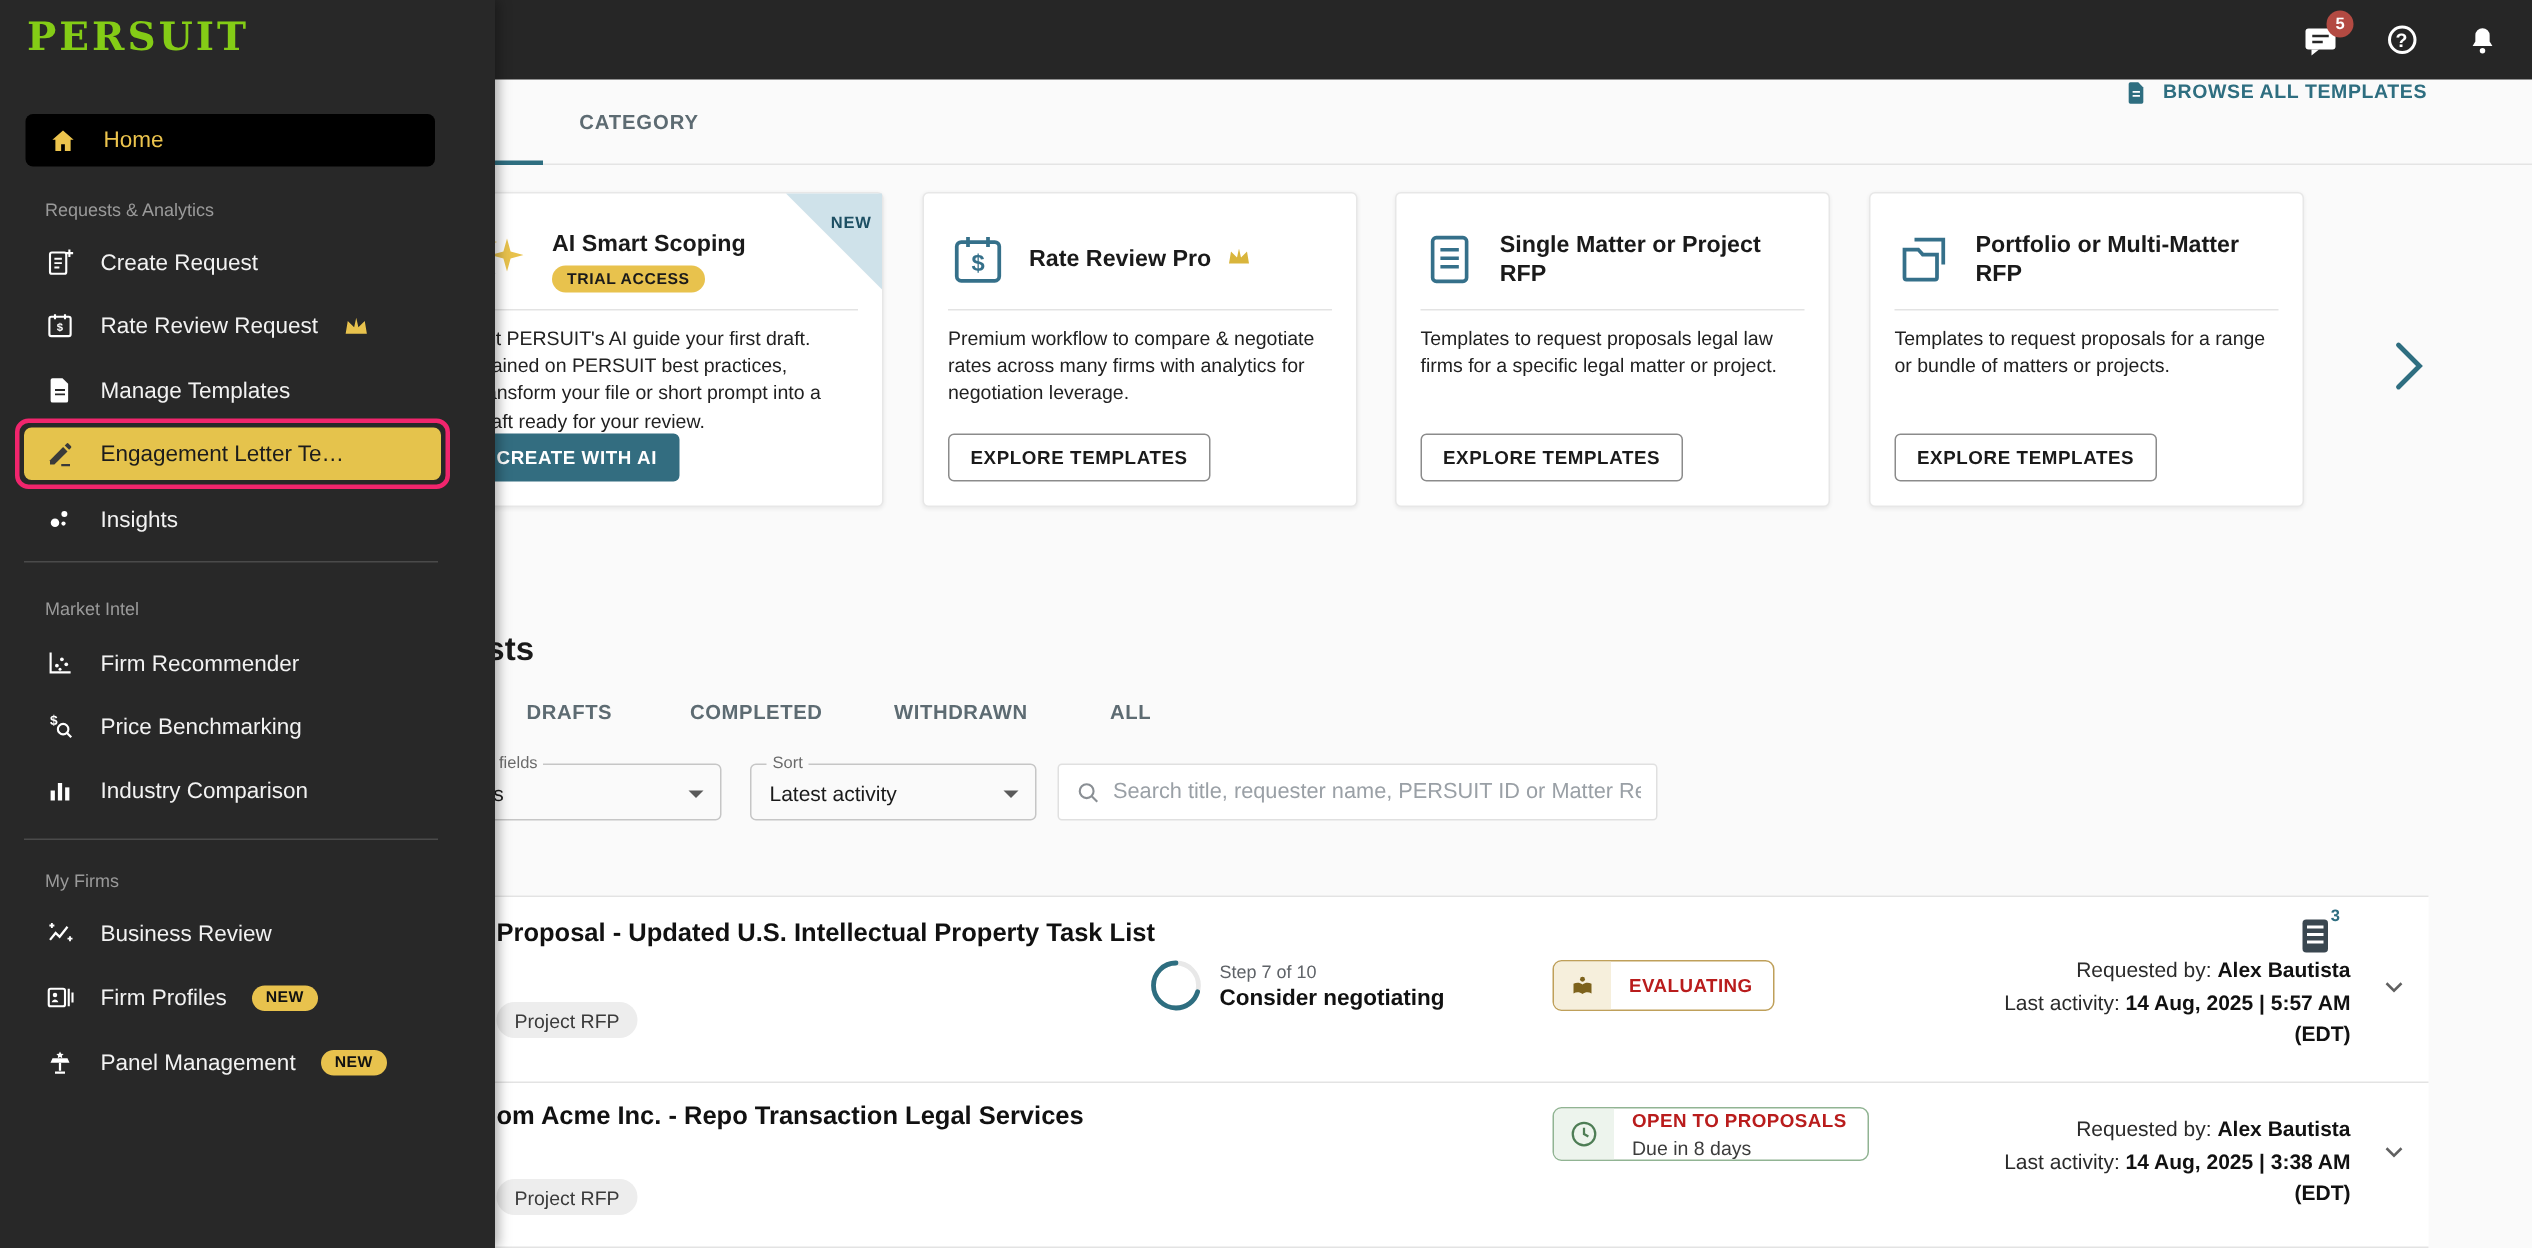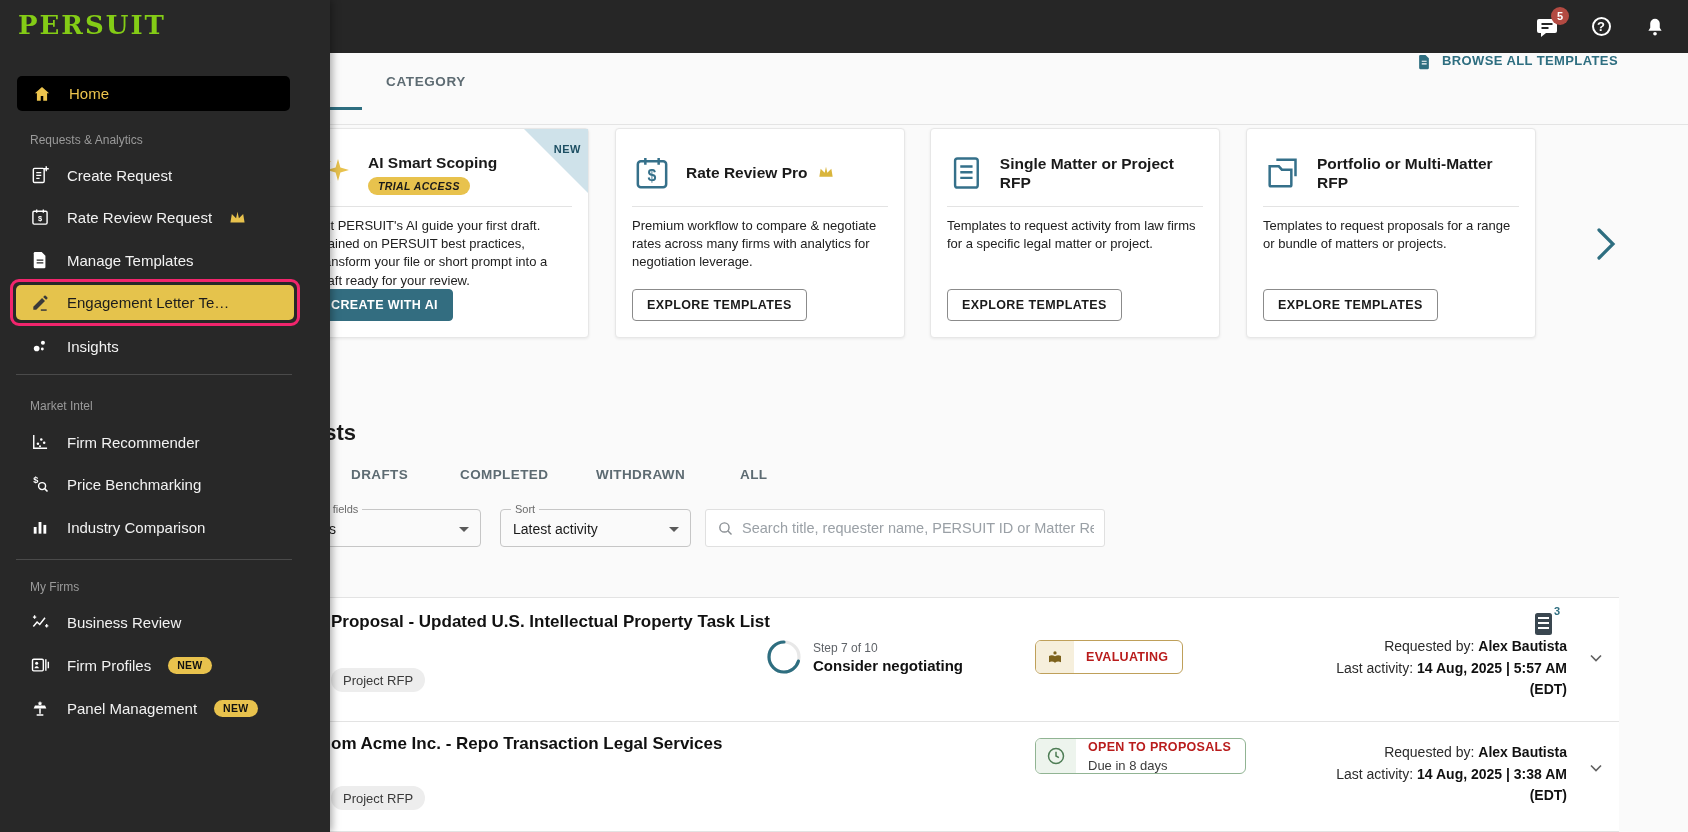--- a/index.html
+++ b/index.html
@@ -24,41 +24,41 @@
   .side-section-title { position:absolute; left:30px; font-size:12px; color:#9a9a9a; }
   .side-item { position:absolute; left:30px; display:flex; align-items:center; gap:17px; color:#f2f2f2; font-size:15px; cursor:pointer; white-space:nowrap; }
   .side-item svg { flex:0 0 auto; }
   .new-pill { background:#e8c24d; color:#111; font-size:10.5px; font-weight:700; padding:2.5px 9px; border-radius:10px; letter-spacing:.3px; }
   .side-divider { position:absolute; left:16px; width:276px; border-top:1px solid #4a4a4a; }
   .hl-outer { position:absolute; left:10px; top:279px; width:290px; height:47px; border:3px solid #f1256d; border-radius:9px; }
   .hl-pill { position:absolute; left:16px; top:285px; width:278px; height:35px; background:#e5c34c; border-radius:5px;
     display:flex; align-items:center; gap:17px; padding-left:14px; color:#1c1c1c; font-size:15px; cursor:pointer; }
 
   
-  .tabsbar { position:absolute; left:0; top:53px; width:1688px; height:72px; border-bottom:1px solid #e4e4e4; background:#fafafa; }
+  .tabsbar { position:absolute; left:0; top:53px; width:1688px; height:57px; border-bottom:1px solid #e4e4e4; background:#fafafa; }
   .tab { position:absolute; top:0; height:56px; display:flex; align-items:center; justify-content:center;
     font-size:13.5px; font-weight:600; letter-spacing:.6px; color:#5d6b72; cursor:pointer; }
   .tab.active { color:#2e6e80; }
   .tab .underline { position:absolute; left:0; bottom:-1px; width:100%; height:3px; background:#2e6e80; }
   .browse-all { position:absolute; right:70px; top:53px; height:56px; display:flex; gap:9px;
     color:#2e6e80; font-size:13px; font-weight:700; letter-spacing:.4px; cursor:pointer; }
 
   
   .card { position:absolute; top:128px; width:290px; height:210px; background:#fff; border:1px solid #e7e7e7; border-radius:4px;
     box-shadow:0 1px 3px rgba(0,0,0,.07); }
   .card-head { position:absolute; left:16px; right:16px; top:16px; height:56px; display:flex; align-items:center; gap:14px; }
   .card-title { font-size:15.5px; font-weight:700; color:#1a1a1a; line-height:1.25; }
   .card-divider { position:absolute; left:16px; right:16px; top:77px; border-top:1px solid #e3e3e3; }
   .card-body { position:absolute; left:16px; right:14px; top:88px; font-size:13px; color:#212121; line-height:1.4; }
   .btn { position:absolute; left:16px; bottom:16px; border-radius:4px; padding:8px 14px; font-size:12.5px; font-weight:700;
     letter-spacing:.4px; font-family:"Liberation Sans", sans-serif; cursor:pointer; }
   .btn-outline { background:#fff; border:1px solid #8b8b8b; color:#1a1a1a; }
   .btn-filled { background:#336d80; border:1px solid #336d80; color:#fff; }
   .trial-pill { display:inline-block; background:#e8c24d; color:#1a1a1a; font-size:10.5px; font-weight:700;
-    padding:3px 10px; border-radius:10px; letter-spacing:.4px; margin-top:5px;font-style:italic; }
+    padding:3px 10px; border-radius:10px; letter-spacing:.4px; margin-top:5px; }
   .ribbon { position:absolute; top:0; right:0; width:0; height:0; border-top:64px solid #cfe2ea; border-left:64px solid transparent; }
   .ribbon-text { position:absolute; top:14px; right:7px; font-size:11px; font-weight:700; color:#1d4f63; letter-spacing:.5px; }
   .carousel-next { position:absolute; left:1588px; top:224px; width:36px; height:40px; color:#2e6e80; cursor:pointer;
     display:flex; align-items:center; justify-content:center; }
 
   
   .req-heading { position:absolute; left:257px; top:420px; font-size:22px; font-weight:700; color:#1a1a1a; }
   .req-tab { position:absolute; top:467px; font-size:13.5px; font-weight:600; letter-spacing:.4px; color:#5d6b72; cursor:pointer; }
 
   .field { position:absolute; top:509px; height:38px; border:1px solid #c6c6c6; border-radius:4px; }
@@ -179,21 +179,21 @@
 
 <div class="card" style="left:930px;">
   <div class="card-head">
     <svg width="40" height="40" viewBox="0 0 24 24">
       <rect x="5" y="3" width="14" height="18" rx="1.5" fill="none" stroke="#35708a" stroke-width="1.5"></rect>
       <path d="M8.2 8h7.6M8.2 11.5h7.6M8.2 15h7.6" stroke="#35708a" stroke-width="1.5"></path>
     </svg>
     <div class="card-title">Single Matter or Project RFP</div>
   </div>
   <div class="card-divider"></div>
-  <div class="card-body">Templates to request activity from law firms for a specific legal matter or project.</div>
+  <div class="card-body">Templates to request proposals legal law firms for a specific legal matter or project.</div>
   <button class="btn btn-outline">EXPLORE TEMPLATES</button>
 </div>
 
 <div class="card" style="left:1246px;">
   <div class="card-head">
     <svg width="40" height="40" viewBox="0 0 24 24">
       <path d="M8 4h11.5v10" fill="none" stroke="#35708a" stroke-width="1.5"></path>
       <path d="M4 8h5.5l1.8 2H17v9.2a.8.8 0 0 1-.8.8H4.8a.8.8 0 0 1-.8-.8z" fill="none" stroke="#35708a" stroke-width="1.5"></path>
     </svg>
     <div class="card-title" style="max-width:190px;">Portfolio or Multi-Matter RFP</div>

